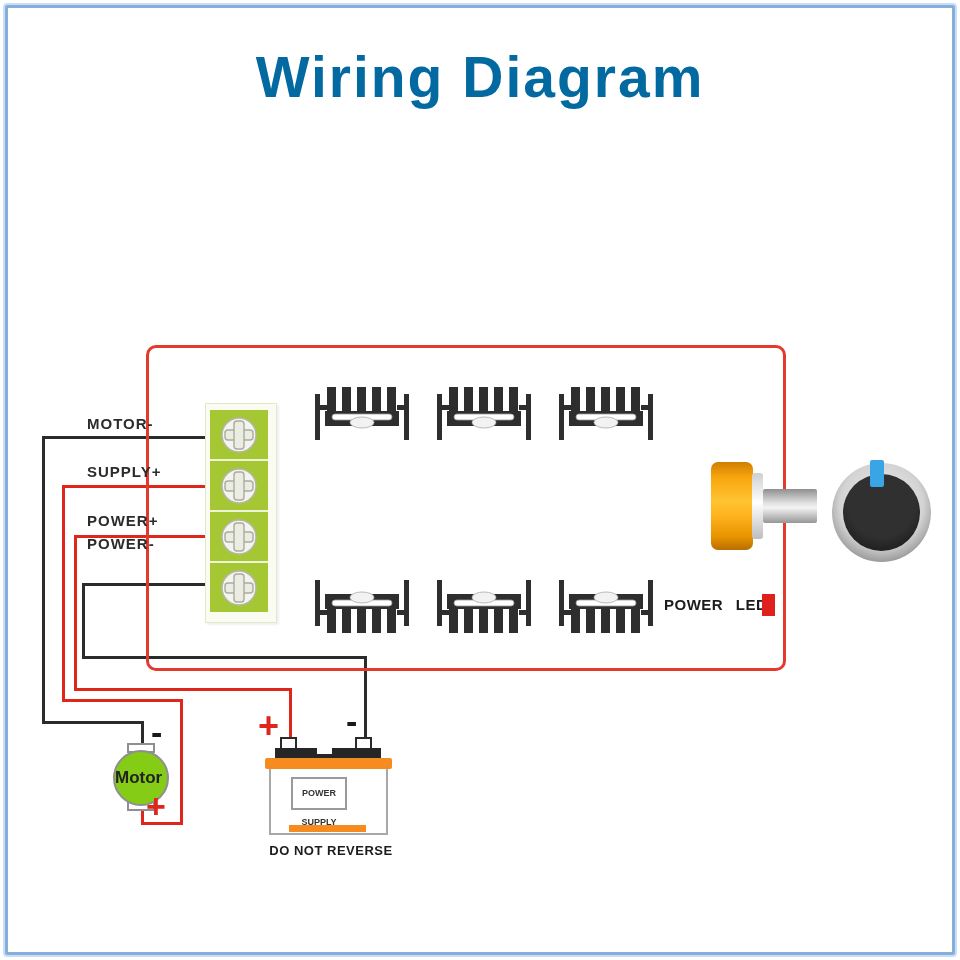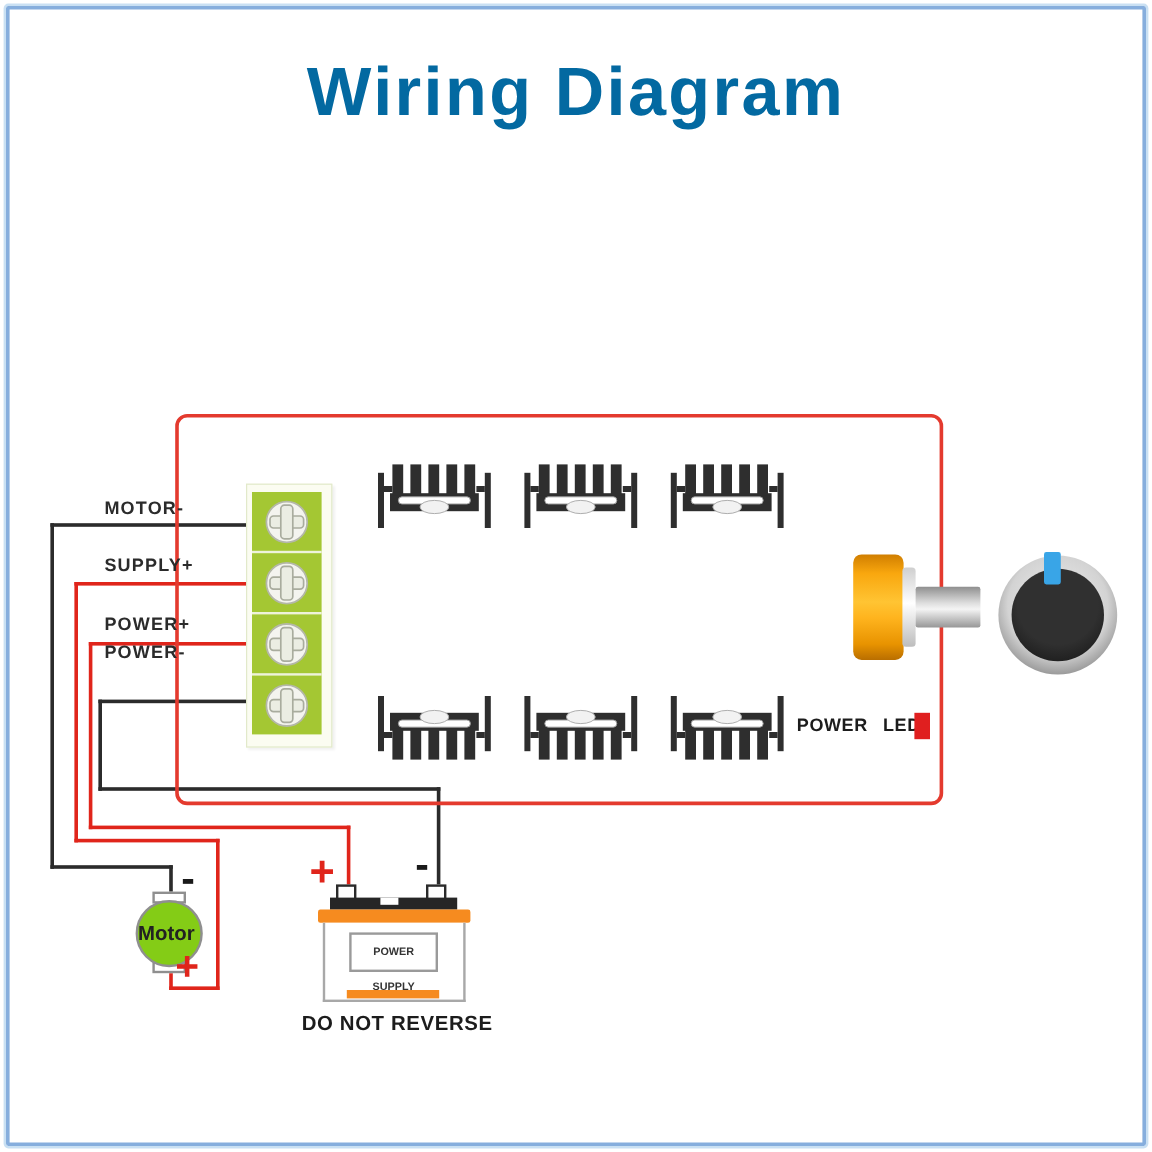--- a/index.html
+++ b/index.html
@@ -64,26 +64,26 @@
                 line-height:52px;font-size:17px;font-weight:bold;color:#222;}
   .sign{position:absolute;font-weight:bold;}
 
   
   .post{position:absolute;top:737px;width:17px;height:14px;background:#fdfdfd;border:2.5px solid #2a2a2a;box-sizing:border-box;}
   .bat-bar{position:absolute;left:275px;top:748px;width:106px;height:10px;background:#262626;}
   .bat-notch{position:absolute;left:317px;top:748px;width:15px;height:6px;background:#ffffff;}
   .bat-lid{position:absolute;left:265px;top:758px;width:127px;height:11px;background:#f68b1f;border-radius:2px;}
   .bat-body{position:absolute;left:269px;top:769px;width:119px;height:66px;background:#fff;
             border:2px solid #a8a8a8;border-top:none;box-sizing:border-box;}
-  .bat-plate{position:absolute;left:291px;top:777px;width:74px;height:33px;background:#fff;
+  .bat-plate{position:absolute;left:291px;top:777px;width:56px;height:33px;background:#fff;
              border:2px solid #9a9a9a;box-sizing:border-box;text-align:center;line-height:29px;
              font-size:9px;font-weight:bold;color:#333;}
   .bat-strip{position:absolute;left:289px;top:825px;width:77px;height:7px;background:#f68b1f;}
   .bat-caption{position:absolute;left:245px;top:843px;width:172px;text-align:center;
-               font-size:17px;font-weight:bold;color:#1c1c1c;letter-spacing:0.5px;}
+               font-size:13px;font-weight:bold;color:#1c1c1c;letter-spacing:0.5px;}
 </style>
 </head>
 <body>
 
 <div id="canvas">
 
   <div class="frame"></div>
 
   <div class="title">Wiring Diagram</div>
 

